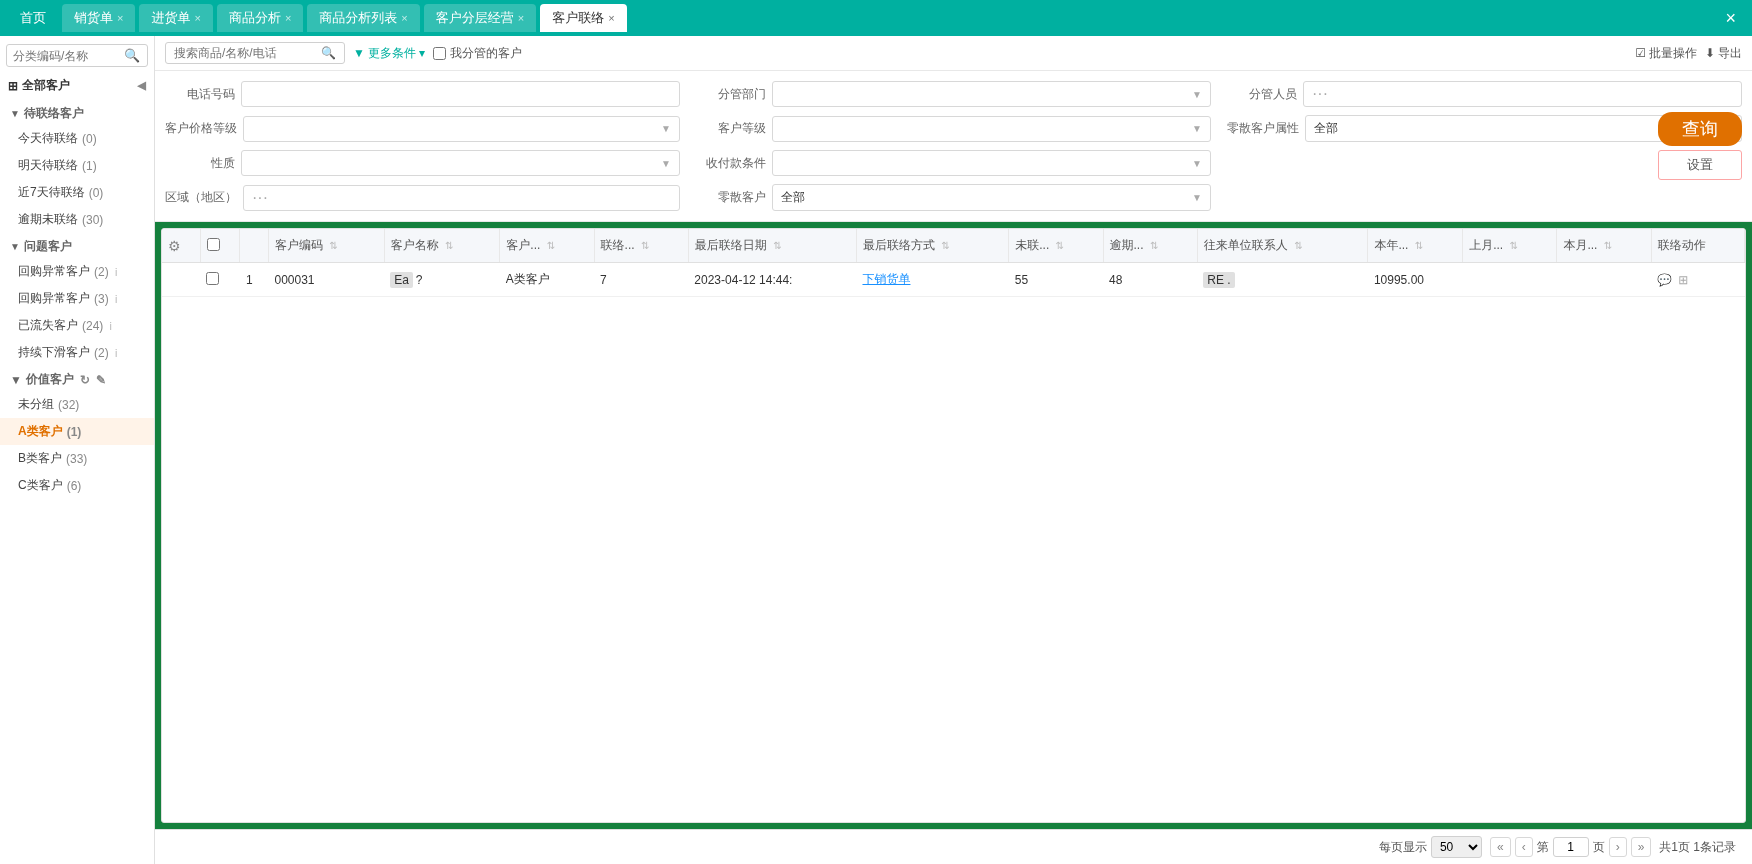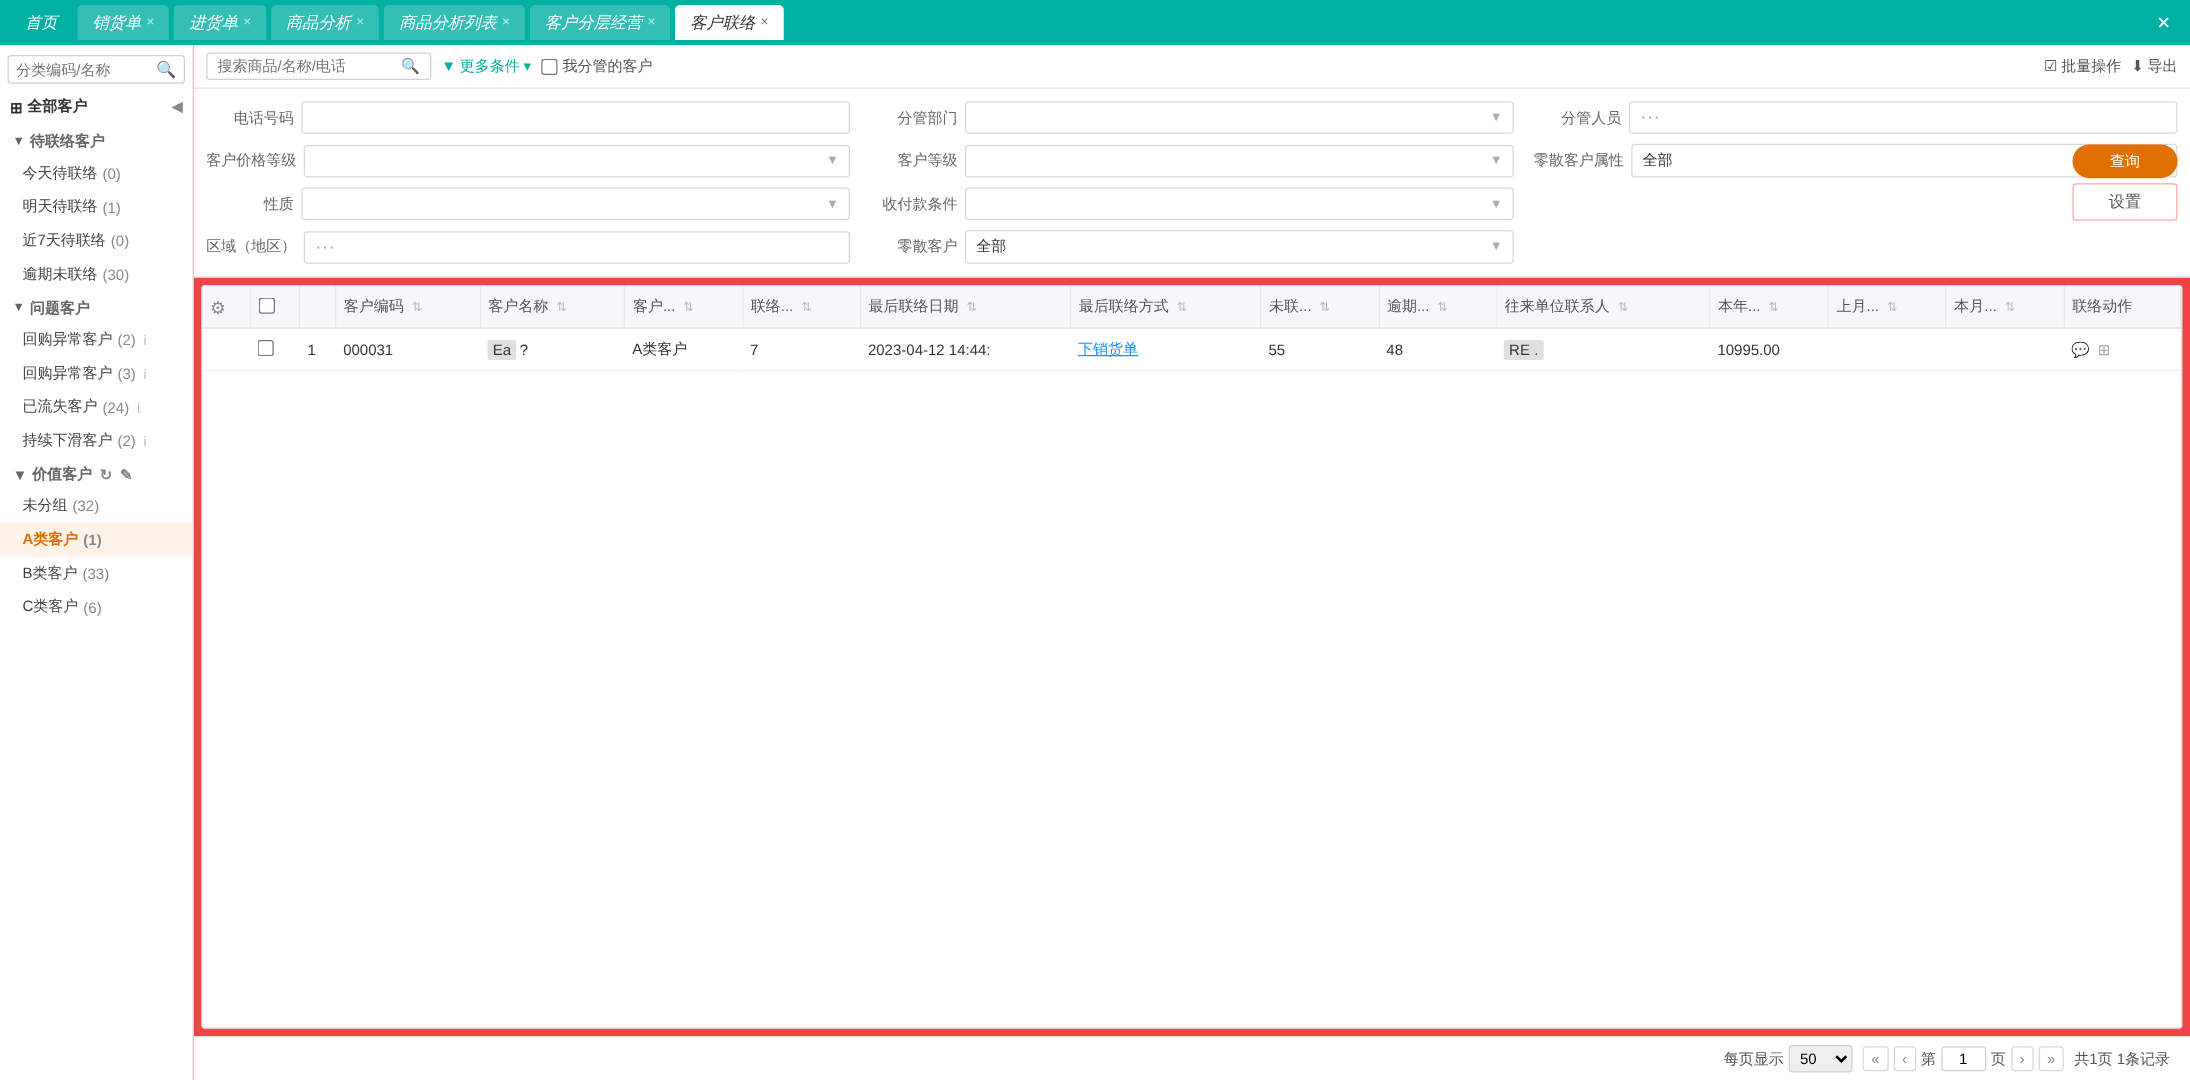--- a/index.html
+++ b/index.html
@@ -1,20 +1,20 @@
 <!DOCTYPE html>
 <html><head>
   <meta charset="utf-8">
   <style>
     * { box-sizing: border-box; margin: 0; padding: 0; font-family: 'Microsoft YaHei', Arial, sans-serif; font-size: 12px; }
     body { background: #f5f5f5; overflow: hidden; width: 1752px; height: 864px; }
 
     
     .top-nav {
-      display: flex; align-items: center; background: #00b0a0; height: 36px; padding: 0 8px; gap: 4px; font-style: italic;
+      display: flex; align-items: center; background: #00b0a0; height: 36px; padding: 0 8px; gap: 4px;
     }
     .nav-tab {
       display: flex; align-items: center; height: 28px; padding: 0 12px; border-radius: 4px 4px 0 0;
       color: #fff; cursor: pointer; gap: 4px; font-size: 13px; white-space: nowrap;
     }
     .nav-tab.home { background: transparent; }
     .nav-tab.active { background: #fff; color: #333; }
     .nav-tab.inactive { background: rgba(255,255,255,0.2); }
     .nav-tab .close-x { font-size: 11px; color: inherit; opacity: 0.7; cursor: pointer; }
     .nav-close-all {
@@ -58,21 +58,21 @@
     .sidebar-item .badge { color: #888; }
     .sidebar-item .info-icon { color: #bbb; font-size: 11px; margin-left: 2px; }
 
     .sidebar-value-header {
       display: flex; align-items: center; padding: 5px 8px 3px 10px; color: #666; font-size: 12px;
       font-weight: bold; gap: 4px;
     }
     .sidebar-value-header .icon-btn { color: #888; font-size: 12px; cursor: pointer; margin-left: 2px; }
 
     
-    .content { flex: 1; display: flex; flex-direction: column; background: #ef4444; overflow: hidden; }
+    .content { flex: 1; display: flex; flex-direction: column; background: #15803d; overflow: hidden; }
 
     
     .filter-bar {
       display: flex; align-items: center; padding: 6px 10px; background: #fff;
       border-bottom: 1px solid #e8e8e8; gap: 8px;
     }
     .filter-search {
       display: flex; align-items: center; border: 1px solid #d0d0d0; border-radius: 3px;
       padding: 3px 8px; gap: 4px; background: #fff; width: 180px;
     }
@@ -132,21 +132,21 @@
     .pagination input { width: 36px; text-align: center; border: 1px solid #d0d0d0; border-radius: 3px; padding: 2px 4px; font-size: 12px; }
     .total-records { color: #555; }
 
     
     .table-area::-webkit-scrollbar { height: 8px; width: 8px; }
     .table-area::-webkit-scrollbar-track { background: #f0f0f0; }
     .table-area::-webkit-scrollbar-thumb { background: #ccc; border-radius: 4px; }
 
     .orange-btn {
       background: #e07000; color: #fff; border: none; border-radius: 14px;
-      padding: 5px 16px; cursor: pointer; font-size: 12px;
+      padding: 5px 16px; cursor: pointer; font-size: 18px;
     }
     .white-btn {
       background: #fff; color: #555; border: 1px solid #fca5a5; border-radius: 3px;
       padding: 5px 28px; cursor: pointer; font-size: 13px;
     }
     .btn-group { display: flex; flex-direction: column; gap: 4px; position: absolute; right: 10px; top: 50%; transform: translateY(-50%); }
   </style>
 </head>
 <body>
 

